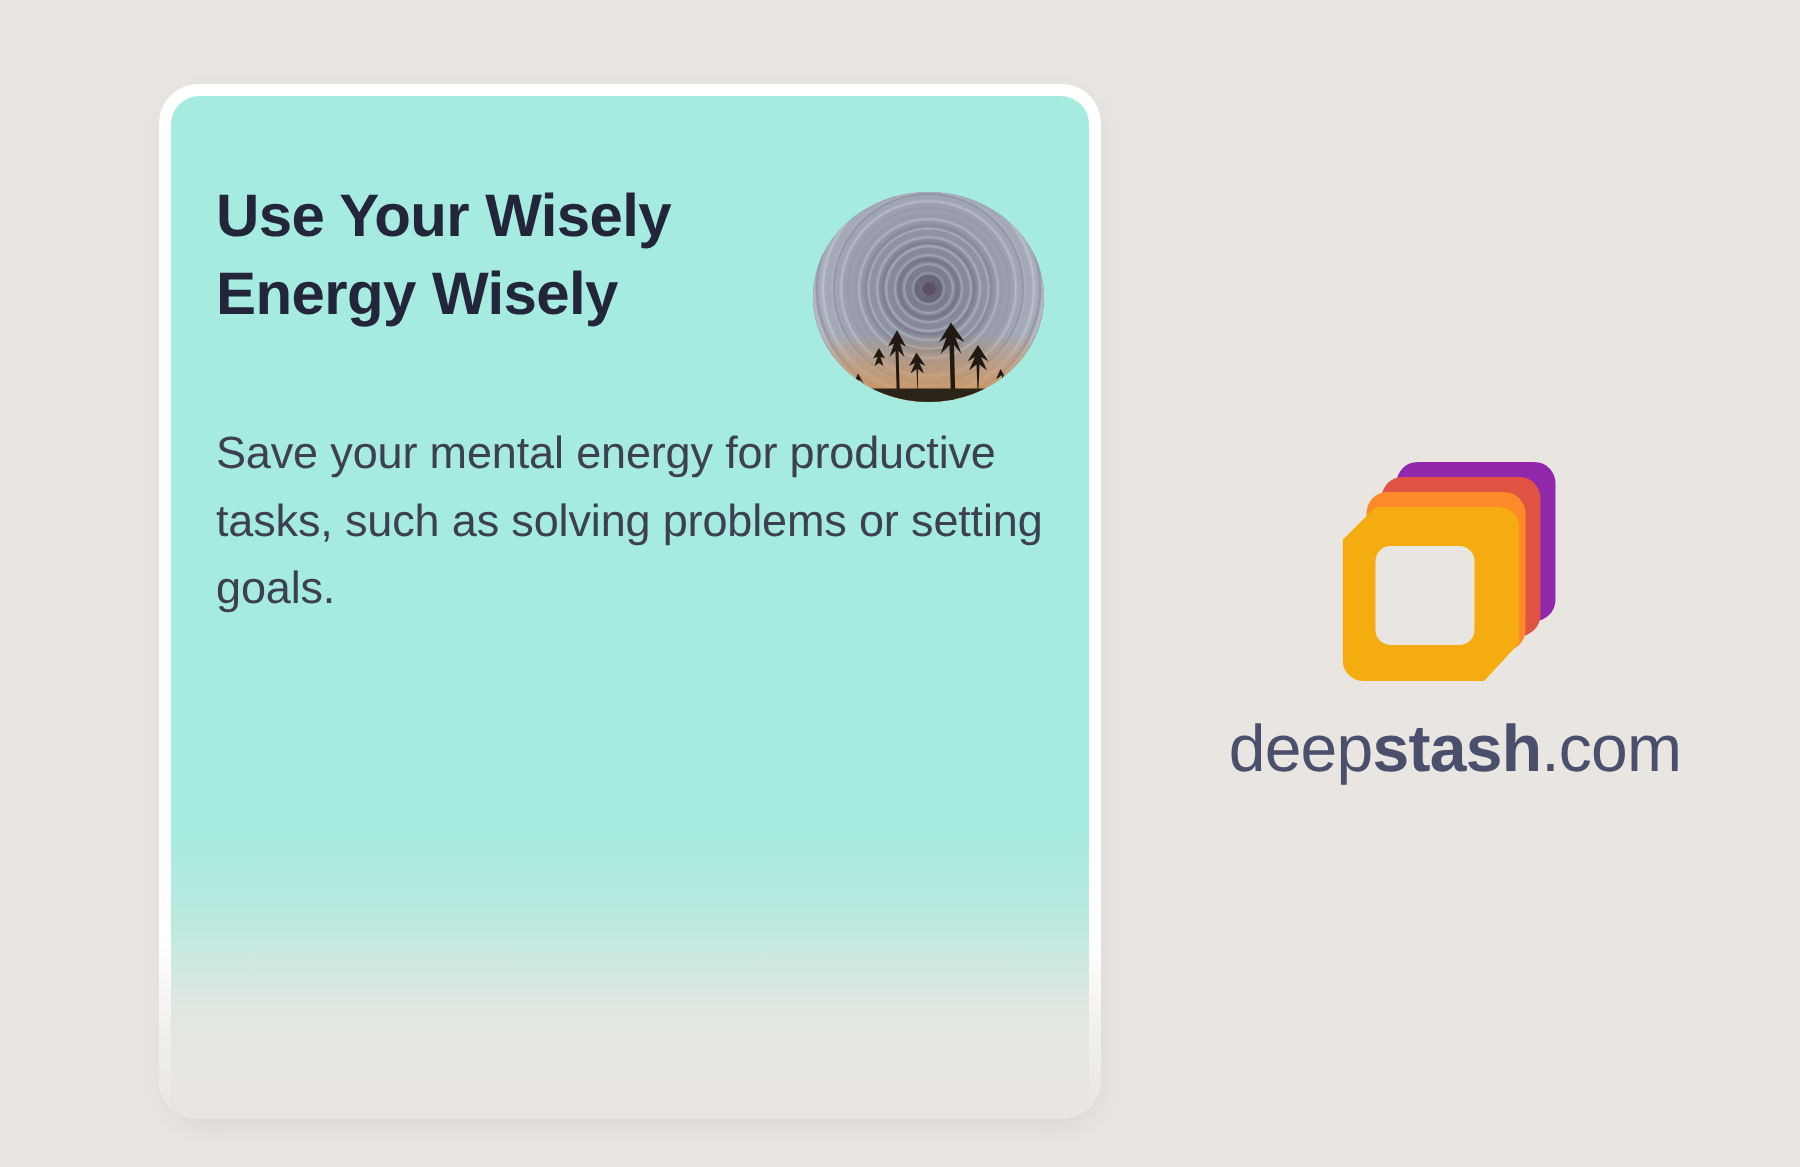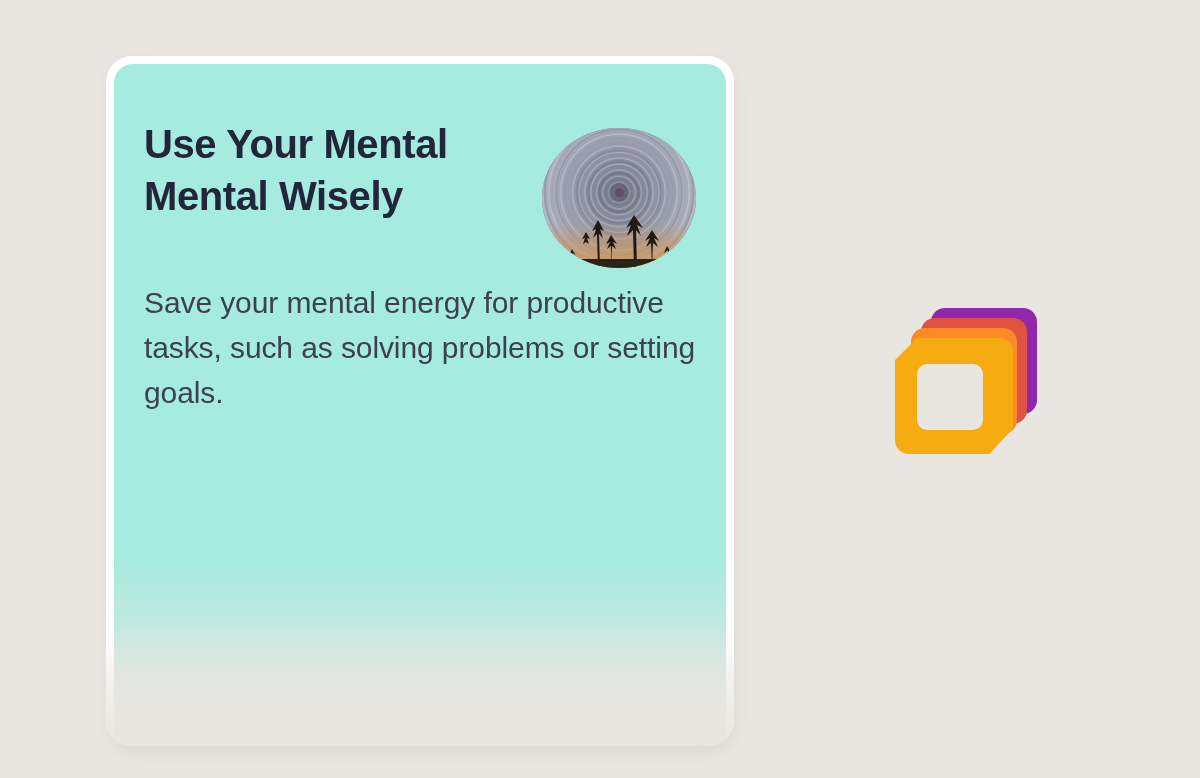--- a/index.html
+++ b/index.html
@@ -264,21 +264,21 @@
 
   <div class="card-wrap">
     <div class="card-shadow"></div>
 
     <div class="card-frame">
       <div class="card-surface">
 
         <div class="card-inner">
 
           <div class="title-row">
-            <h1 class="card-title">Use Your Mental Mental Wisely</h1>
+            <h1 class="card-title">Use Your Wisely Energy Wisely</h1>
 
             <div class="thumb">
               <div class="thumb-sky"></div>
               <div class="thumb-rings"></div>
               <div class="thumb-rings2"></div>
               <div class="thumb-core"></div>
               <div class="thumb-glow"></div>
               <div class="thumb-trees">
                 <svg width="154" height="56" viewBox="0 0 154 56">
                   <g fill="#221a12">
@@ -308,15 +308,16 @@
   </div>
 
   <div class="brand">
     <div class="brand-logo">
       <div class="layer layer-purple"></div>
       <div class="layer layer-red"></div>
       <div class="layer layer-orange"></div>
       <div class="layer layer-amber"></div>
       <div class="layer layer-hole"></div>
     </div>
+    <div class="brand-word"><span class="w-light">deep</span><span class="w-bold">stash</span><span class="w-light">.com</span></div>
   </div>
 
 </div>
 
 </body></html>

